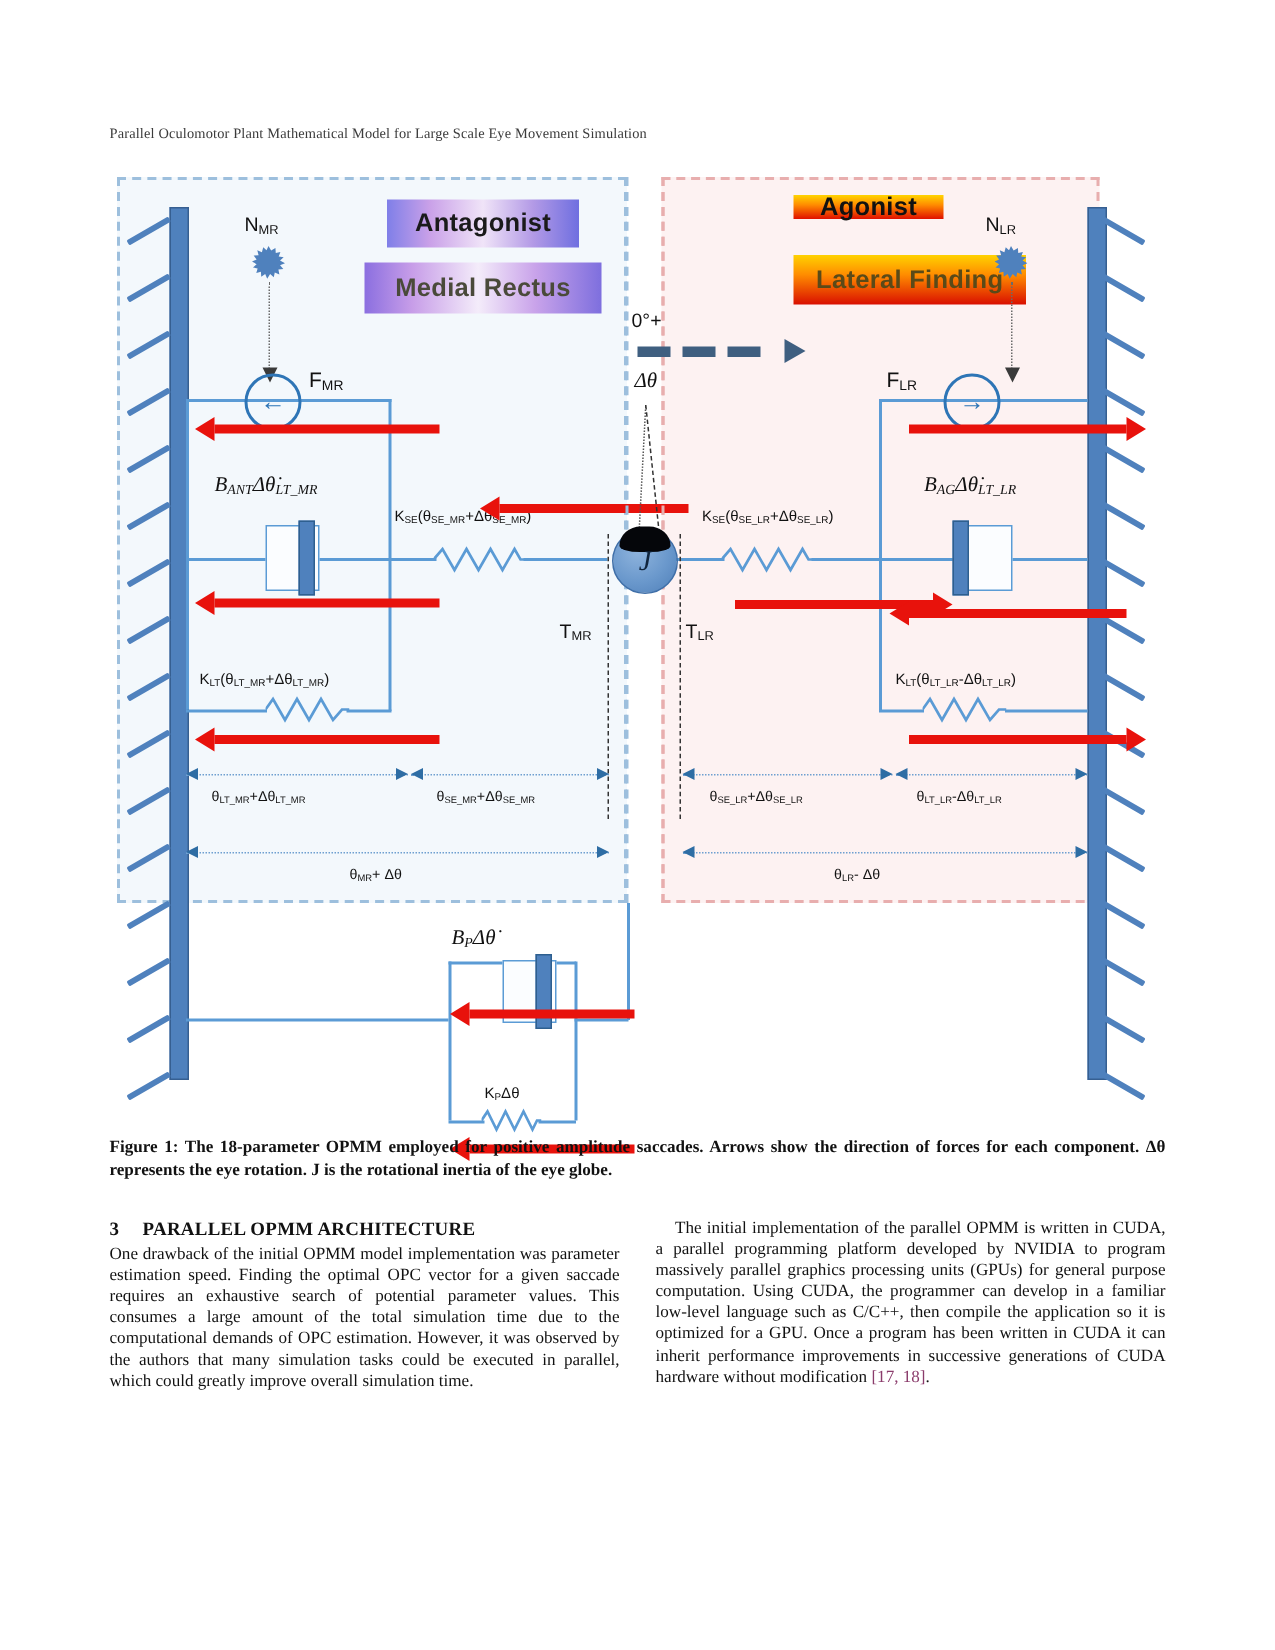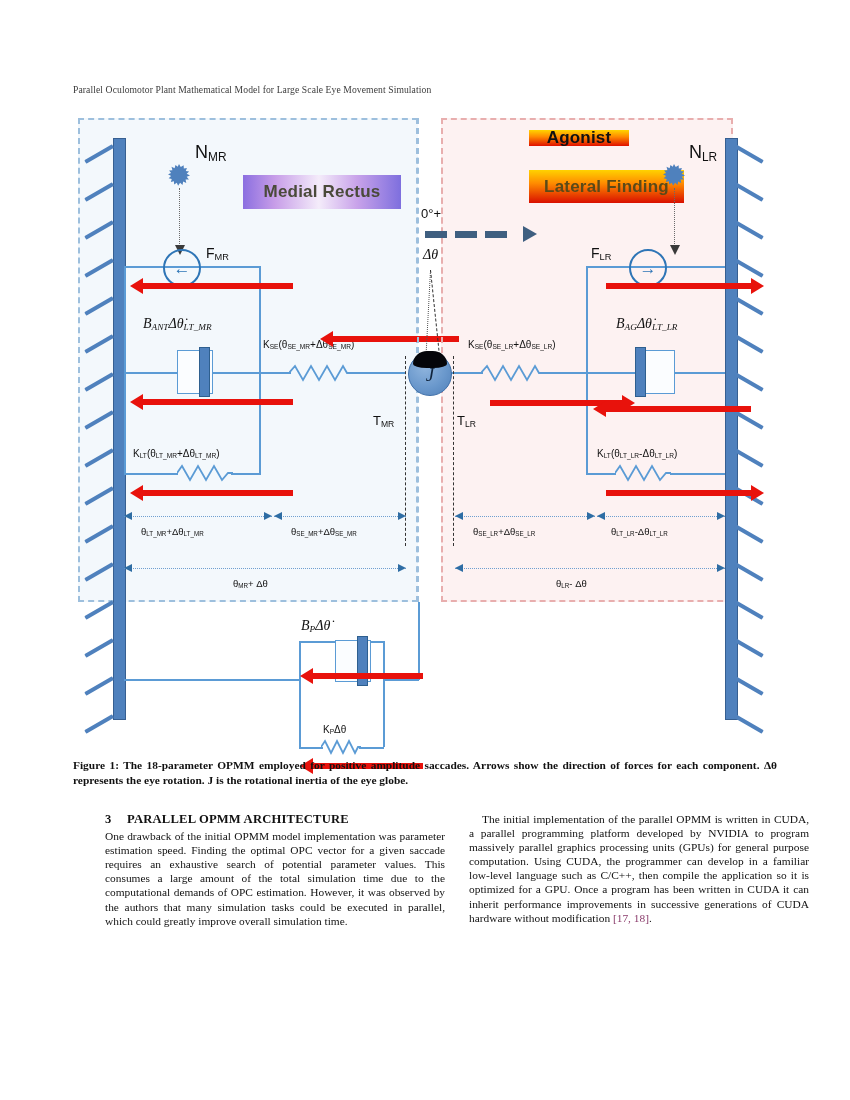--- a/index.html
+++ b/index.html
@@ -43,21 +43,21 @@
   .chip-agon{left:88px;top:12px;width:100px;height:16px;font-size:17px;color:#111;
     background:linear-gradient(180deg,#ffd500 0%,#ff8a00 42%,#e01000 100%);}
   .chip-lateral{left:88px;top:52px;width:155px;height:33px;font-size:17px;color:#5a4a18;
     background:linear-gradient(180deg,#ffd200 0%,#ff8c00 40%,#d90f00 100%);}
 
   
   .tx{position:absolute;white-space:nowrap;}
   .ital{font-style:italic;}
   .sub{font-size:.66em;vertical-align:-.22em;}
 
-  .lbl-N{font-size:18px;font-family:"Liberation Sans",sans-serif;color:#111;margin-left:32px;}
+  .lbl-N{font-size:13px;font-family:"Liberation Sans",sans-serif;color:#111;}
   .lbl-F{font-size:14px;font-family:Liberation Sans, sans-serif;color:#111;}
   .lbl-T{font-size:13px;font-family:"Liberation Sans",sans-serif;color:#111;}
   .lbl-B{font-size:14px;font-family:"Liberation Serif",serif;font-style:italic;color:#111;}
   .lbl-K{font-size:10px;font-family:"Liberation Sans",sans-serif;color:#111;}
   .lbl-dim{font-size:9.5px;font-family:"Liberation Sans",sans-serif;color:#111;}
   .lbl-zero{font-size:13px;font-family:"Liberation Sans",sans-serif;color:#111;}
   .lbl-dth{font-size:14px;font-family:"Liberation Serif",serif;font-style:italic;color:#111;}
 
   
   .bl{position:absolute;background:#5b9bd5;}
@@ -130,21 +130,21 @@
   .dim .aL{border-right:8px solid #2e6da4;left:0;}
   .dim .aR{border-left:8px solid #2e6da4;right:0;}
 
   
   .caption{position:absolute;left:73px;top:758px;width:704px;
     font-family:"Liberation Serif",serif;font-weight:bold;font-size:11.4px;
     line-height:14.6px;text-align:justify;color:#111;}
 
   
   .col{position:absolute;width:340px;font-family:"Liberation Serif",serif;
-    font-size:11.4px;line-height:14.1px;text-align:justify;color:#111;margin-left:32px;}
+    font-size:11.4px;line-height:14.1px;text-align:justify;color:#111;}
   .col-l{left:73px;top:812px;}
   .col-r{left:437px;top:812px;}
   .sechead{font-family:"Liberation Serif",serif;font-weight:bold;font-size:12.6px;
     letter-spacing:.2px;margin:0 0 3px 0;}
   .sechead .num{display:inline-block;width:22px;}
   .col p{margin:0;}
   .col p.ind{text-indent:13px;}
   .cite{color:#8a3b6b;}
 </style>
 </head>
@@ -192,20 +192,21 @@
       <i style="left:0px;top:310px;width:32px;transform:rotate(30deg);"></i>
       <i style="left:0px;top:348px;width:32px;transform:rotate(30deg);"></i>
       <i style="left:0px;top:386px;width:32px;transform:rotate(30deg);"></i>
       <i style="left:0px;top:424px;width:32px;transform:rotate(30deg);"></i>
       <i style="left:0px;top:462px;width:32px;transform:rotate(30deg);"></i>
       <i style="left:0px;top:500px;width:32px;transform:rotate(30deg);"></i>
       <i style="left:0px;top:538px;width:32px;transform:rotate(30deg);"></i>
       <i style="left:0px;top:576px;width:32px;transform:rotate(30deg);"></i>
     </div>
 
+    <div class="chip chip-antag">Antagonist</div>
     <div class="chip chip-medial">Medial Rectus</div>
     <div style="position:absolute;left:368px;top:0;width:292px;height:484px;">
       <div class="chip chip-agon">Agonist</div>
       <div class="chip chip-lateral">Lateral Finding</div>
     </div>
 
     <div class="tx lbl-N" style="left:90px;top:24px;">
       <span>N</span><span class="sub">MR</span>
     </div>
     <div class="star" style="left:95px;top:46px;"></div>

